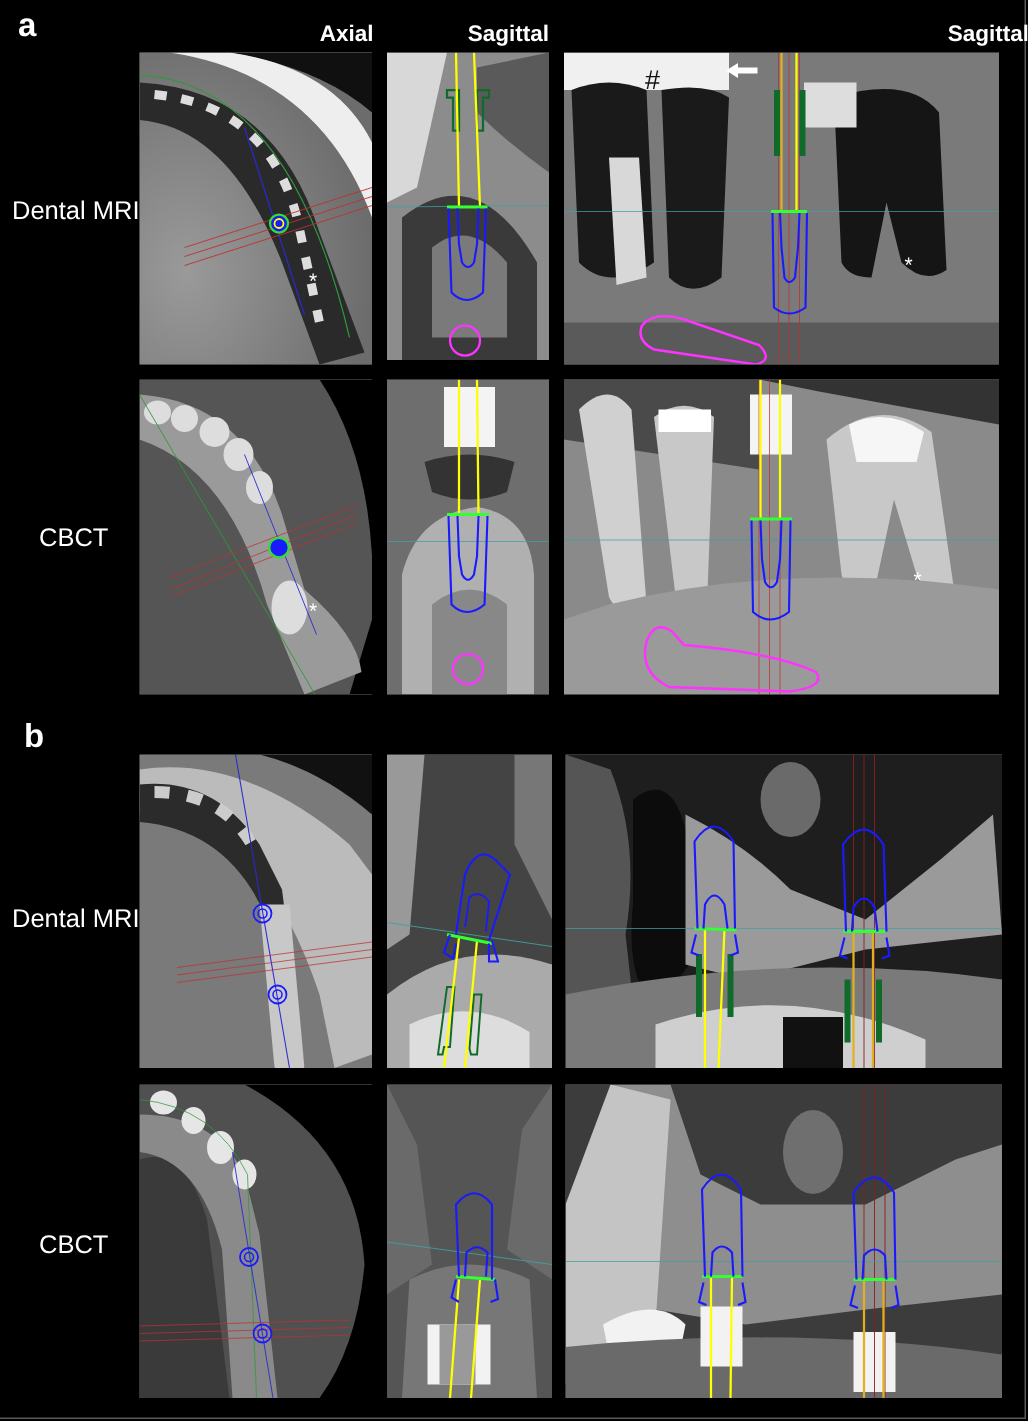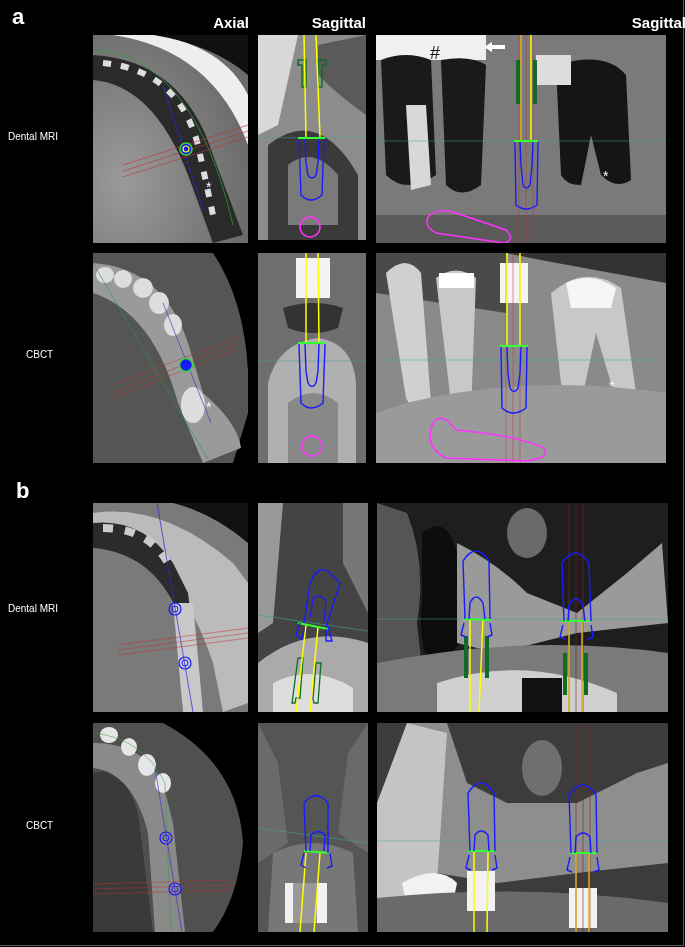--- a/index.html
+++ b/index.html
@@ -1,20 +1,20 @@
 <!DOCTYPE html>
 <html><head>
 <meta charset="utf-8">
 <style>
   html,body{margin:0;padding:0;background:#000;}
   body{width:685px;height:947px;position:relative;overflow:hidden;font-family:"Liberation Sans",sans-serif;color:#fff;}
   .frame{position:absolute;left:0;top:0;width:683px;height:945px;border:1px solid #5a5a5a;border-top:none;border-left:none;box-sizing:content-box;}
   .panel-letter{position:absolute;font-weight:bold;font-size:22px;color:#fff;}
   .col-head{position:absolute;top:14px;font-size:15px;color:#fff;text-align:right;font-weight:bold;}
-  .row-label{position:absolute;font-size:10px;color:#fff;}
+  .row-label{position:absolute;font-size:17px;color:#fff;}
   .img{position:absolute;overflow:hidden;background:#777;}
   .img svg{display:block;width:100%;height:100%;}
 </style>
 </head>
 <body>
 
 <div class="frame"></div>
 
 <div class="panel-letter" style="left:12px;top:4px;">a</div>
 <div class="panel-letter" style="left:16px;top:478px;">b</div>

